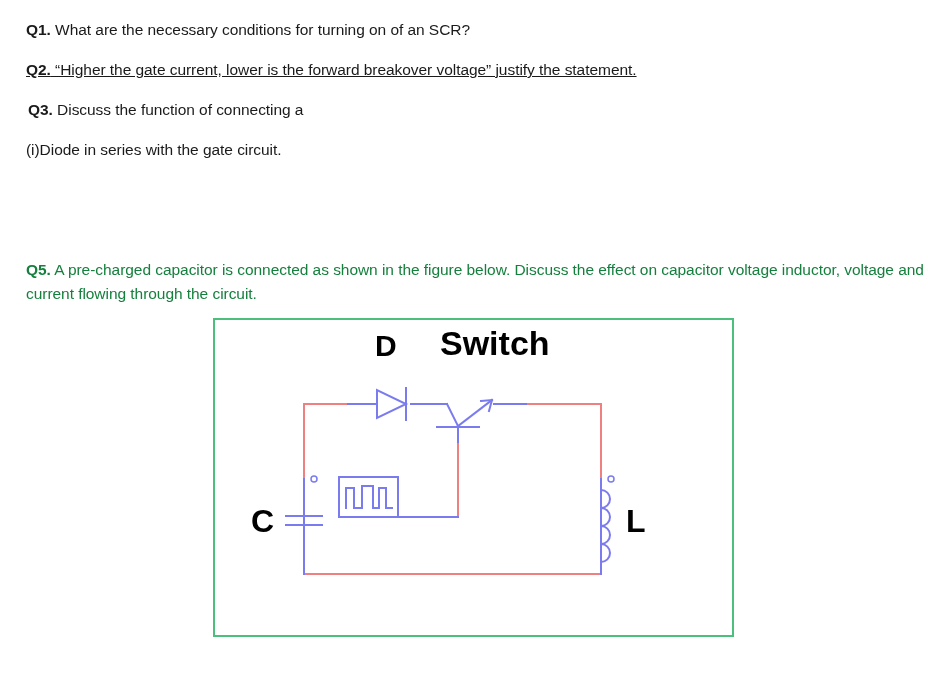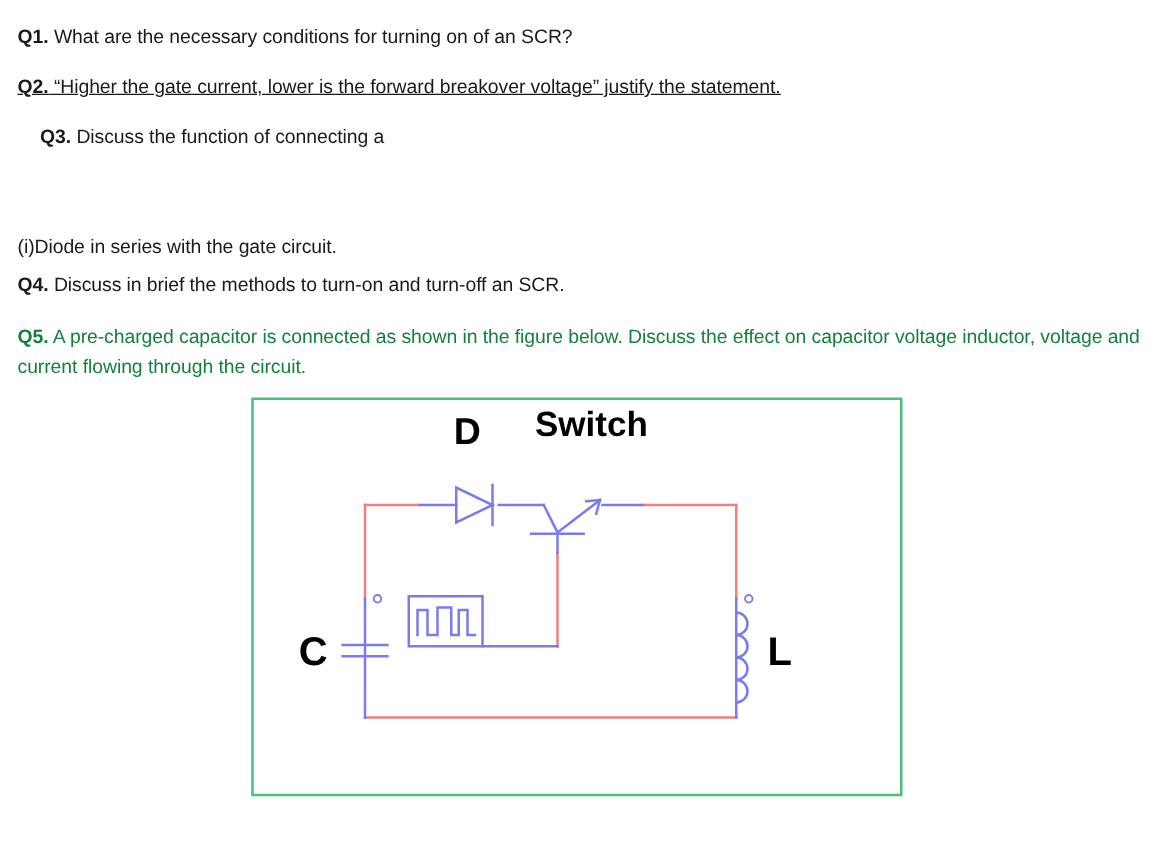--- a/index.html
+++ b/index.html
@@ -12,38 +12,37 @@
     width: 928px;
     height: 681px;
     font-family: "Liberation Sans", sans-serif;
     color: #000000;
     overflow: hidden;
     position: relative;
   }
 
   .sheet {
     position: absolute;
-    left: 0;
+    left: 12px;
     top: 0;
     width: 792px;
     height: 681px;
   }
 
   .qline {
     position: absolute;
     left: 14px;
     font-size: 15.5px;
     line-height: 19px;
     color: #1a1a1a;
     white-space: pre;
     letter-spacing: -0.05px;
   }
   .qline.indent {
     left: 16px;
-    margin-left: 16px;
   }
   .qlabel {
     font-weight: bold;
   }
 
   .qblock {
     position: absolute;
     left: 14px;
     width: 905px;
     font-size: 15.5px;
@@ -82,21 +81,21 @@
     white-space: pre;
   }
   .label-d {
     left: 160px;
     top: 11px;
     font-size: 30px;
   }
   .label-switch {
     left: 225px;
     top: 6px;
-    font-size: 28px;
+    font-size: 34px;
   }
   .label-c {
     left: 36px;
     top: 185px;
     font-size: 32px;
   }
   .label-l {
     left: 411px;
     top: 185px;
     font-size: 32px;
@@ -106,24 +105,23 @@
 <body>
 
 <div class="sheet">
 
   <div class="qline" style="top:20px;"><span class="qlabel">Q1.</span><span> What are the necessary conditions for turning on of an SCR?</span></div>
 
   <div class="qline" style="top:60px;text-decoration:underline;"><span class="qlabel">Q2.</span><span> “Higher the gate current, lower is the forward breakover voltage” justify the statement.</span></div>
 
   <div class="qline indent" style="top:100px;"><span class="qlabel">Q3.</span><span> Discuss the function of connecting a</span></div>
 
-  <div class="qline" style="top:140px;margin-top:48px;"><span>(i)Diode in series with the gate circuit.</span></div>
+  <div class="qline" style="top:140px;"><span>(i)Diode in series with the gate circuit.</span></div>
 
 
-  <div class="qline" style="top:219px;"><span class="qlabel">Q4.</span><span> Discuss in brief the methods to turn-on and turn-off an SCR.</span></div>
 
   <div class="qblock" style="top:258px;"><span class="qlabel">Q5.</span><span>  A pre-charged capacitor is connected as shown in the figure below. Discuss the effect on capacitor voltage inductor, voltage and current flowing through the circuit.</span></div>
 
   <div class="figure-box">
 
     <svg class="fig-svg" viewBox="0 0 521 319">
       <g fill="none" stroke-linecap="square">
 
         <line x1="89" y1="84" x2="133" y2="84" stroke="#f08080" stroke-width="2"></line>
 

